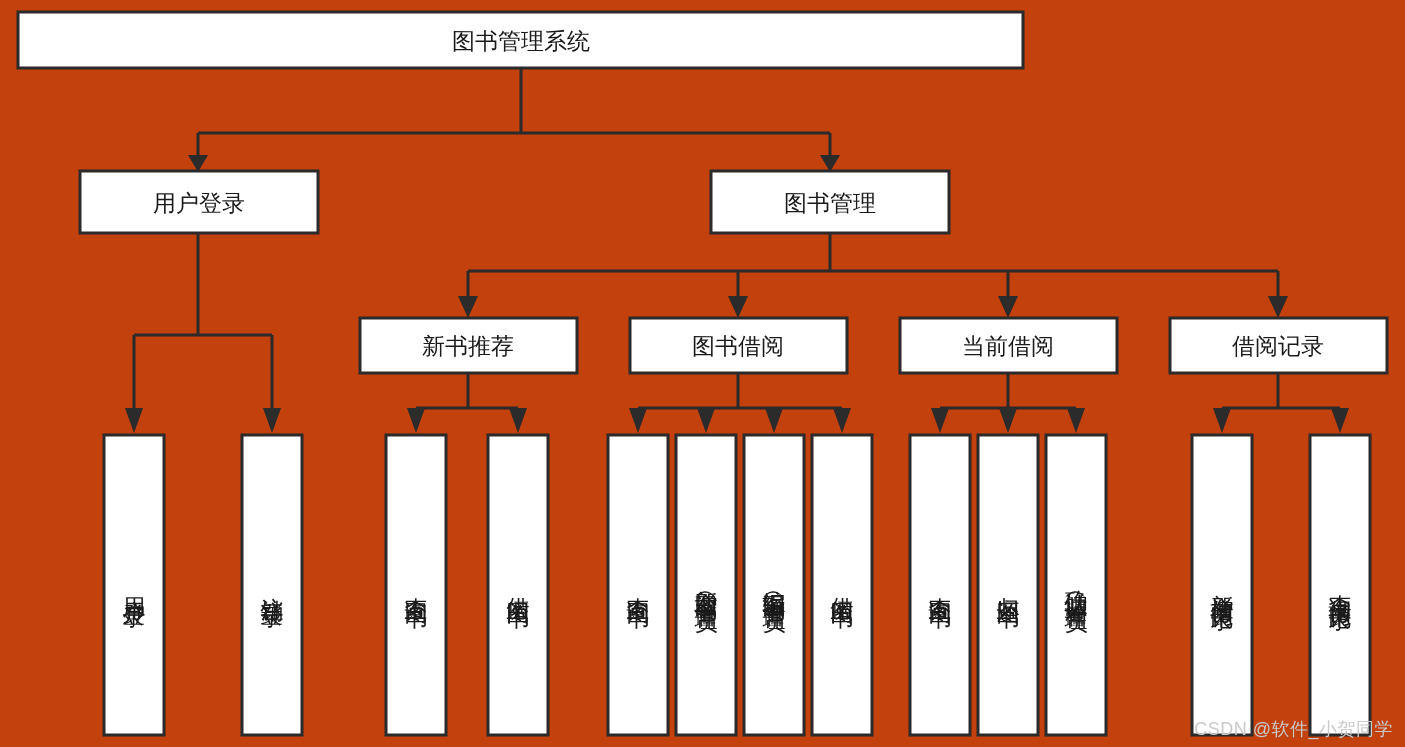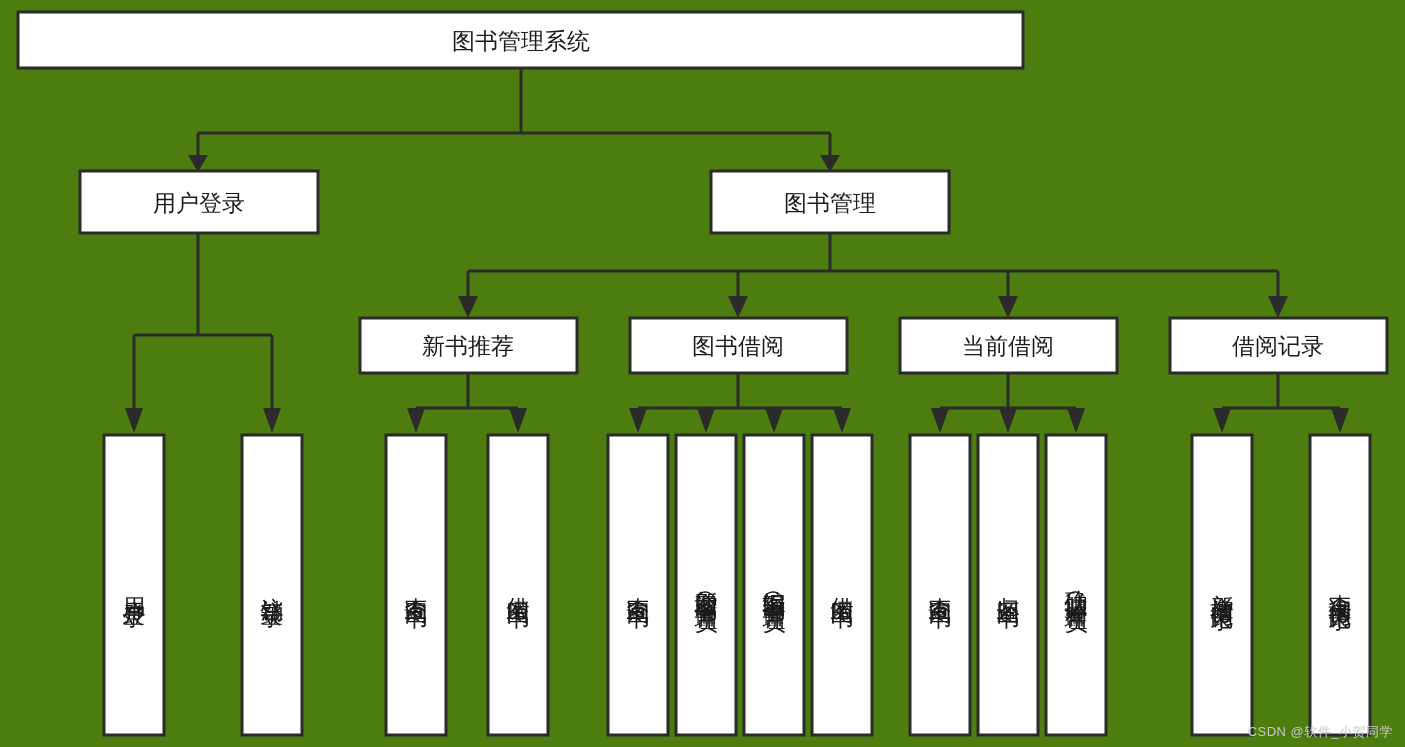--- a/index.html
+++ b/index.html
@@ -10,21 +10,21 @@
   body {
     width: 1405px;
     height: 747px;
     font-family: "Liberation Sans", "DejaVu Sans", sans-serif;
     overflow: hidden;
   }
   #diagram-root {
     position: relative;
     width: 1405px;
     height: 747px;
-    background: #4d7c0f;
+    background: #c2410c;
   }
   svg.tree-canvas {
     position: absolute;
     left: 0;
     top: 0;
     width: 1405px;
     height: 747px;
     display: block;
   }
   .node-box {
@@ -64,21 +64,21 @@
     justify-content: center;
     text-align: center;
     user-select: none;
     pointer-events: none;
   }
   .watermark {
     position: absolute;
     right: 12px;
     bottom: 6px;
     font-family: "Liberation Sans", "DejaVu Sans", sans-serif;
-    font-size: 13px;
+    font-size: 18px;
     color: #c9c9c9;
     letter-spacing: 0.5px;
     white-space: nowrap;
   }
 </style>
 </head>
 <body>
 
 <div id="diagram-root">
 

